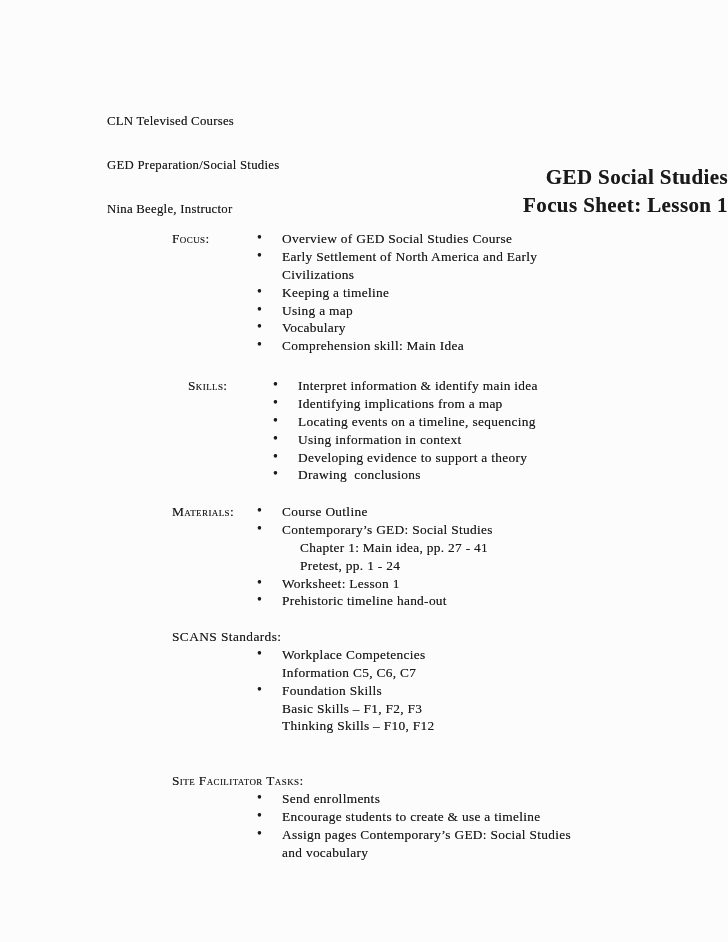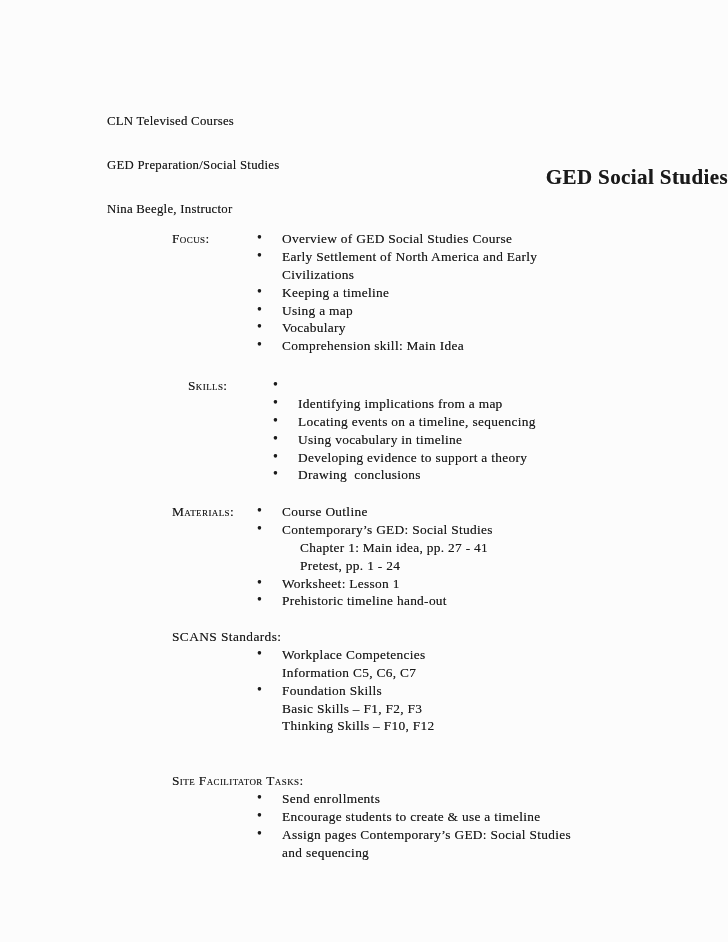--- a/index.html
+++ b/index.html
@@ -83,20 +83,21 @@
 <div id="page">
 
   <div class="header">
     <div>CLN Televised Courses</div>
     <div>GED Preparation/Social Studies</div>
     <div>Nina Beegle, Instructor</div>
   </div>
 
   <div class="title">
     <div>GED Social Studies</div>
+    <div>Focus Sheet: Lesson 1</div>
   </div>
 
   <div class="section sec-focus">
     <span class="label sc">Focus:</span>
     <div class="row b">
       <span class="bullet">•</span>
       <span class="txt">Overview of GED Social Studies Course</span>
     </div>
     <div class="row b">
       <span class="bullet">•</span>
@@ -120,32 +121,33 @@
     <div class="row b">
       <span class="bullet">•</span>
       <span class="txt">Comprehension skill: Main Idea</span>
     </div>
   </div>
 
   <div class="section sec-skills">
     <span class="label sc">Skills:</span>
     <div class="row b">
       <span class="bullet">•</span>
+      <span class="txt">Interpret information &amp; identify main idea</span>
     </div>
     <div class="row b">
       <span class="bullet">•</span>
       <span class="txt">Identifying implications from a map</span>
     </div>
     <div class="row b">
       <span class="bullet">•</span>
       <span class="txt">Locating events on a timeline, sequencing</span>
     </div>
     <div class="row b">
       <span class="bullet">•</span>
-      <span class="txt">Using vocabulary in timeline</span>
+      <span class="txt">Using information in context</span>
     </div>
     <div class="row b">
       <span class="bullet">•</span>
       <span class="txt">Developing evidence to support a theory</span>
     </div>
     <div class="row b">
       <span class="bullet">•</span>
       <span class="txt">Drawing  conclusions</span>
     </div>
   </div>
@@ -209,17 +211,17 @@
     </div>
     <div class="row b">
       <span class="bullet">•</span>
       <span class="txt">Encourage students to create &amp; use a timeline</span>
     </div>
     <div class="row b">
       <span class="bullet">•</span>
       <span class="txt">Assign pages Contemporary’s GED: Social Studies</span>
     </div>
     <div class="row c">
-      <span class="txt">and sequencing</span>
+      <span class="txt">and vocabulary</span>
     </div>
   </div>
 
 </div>
 
 </body></html>

